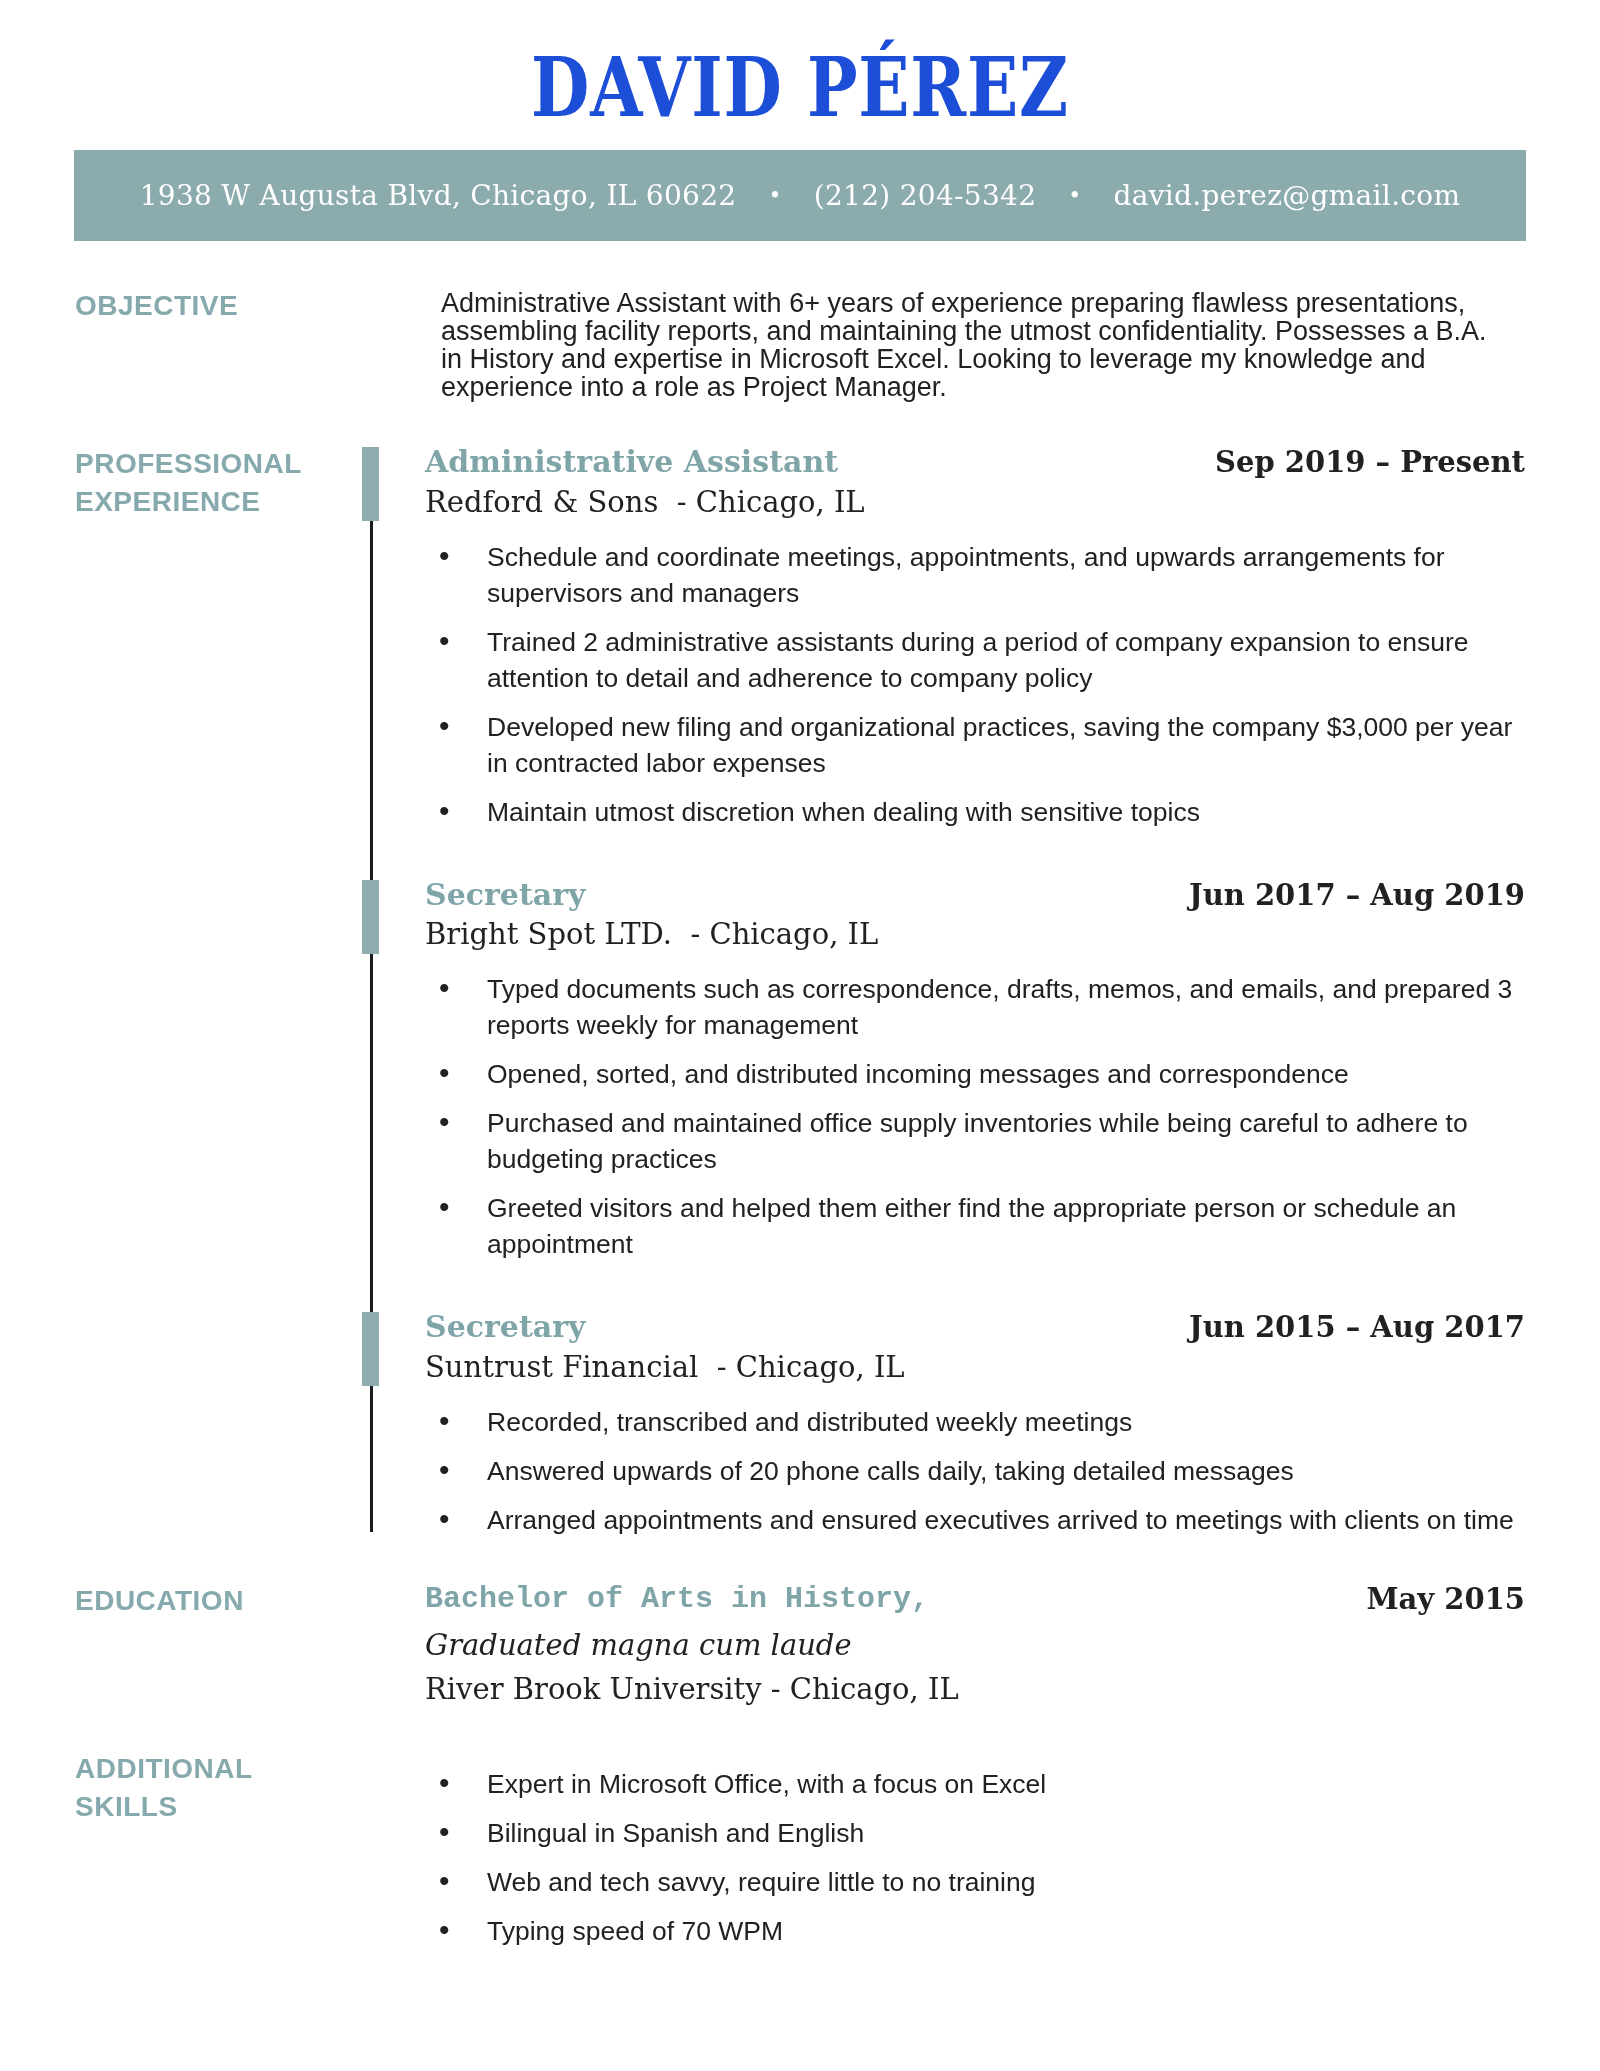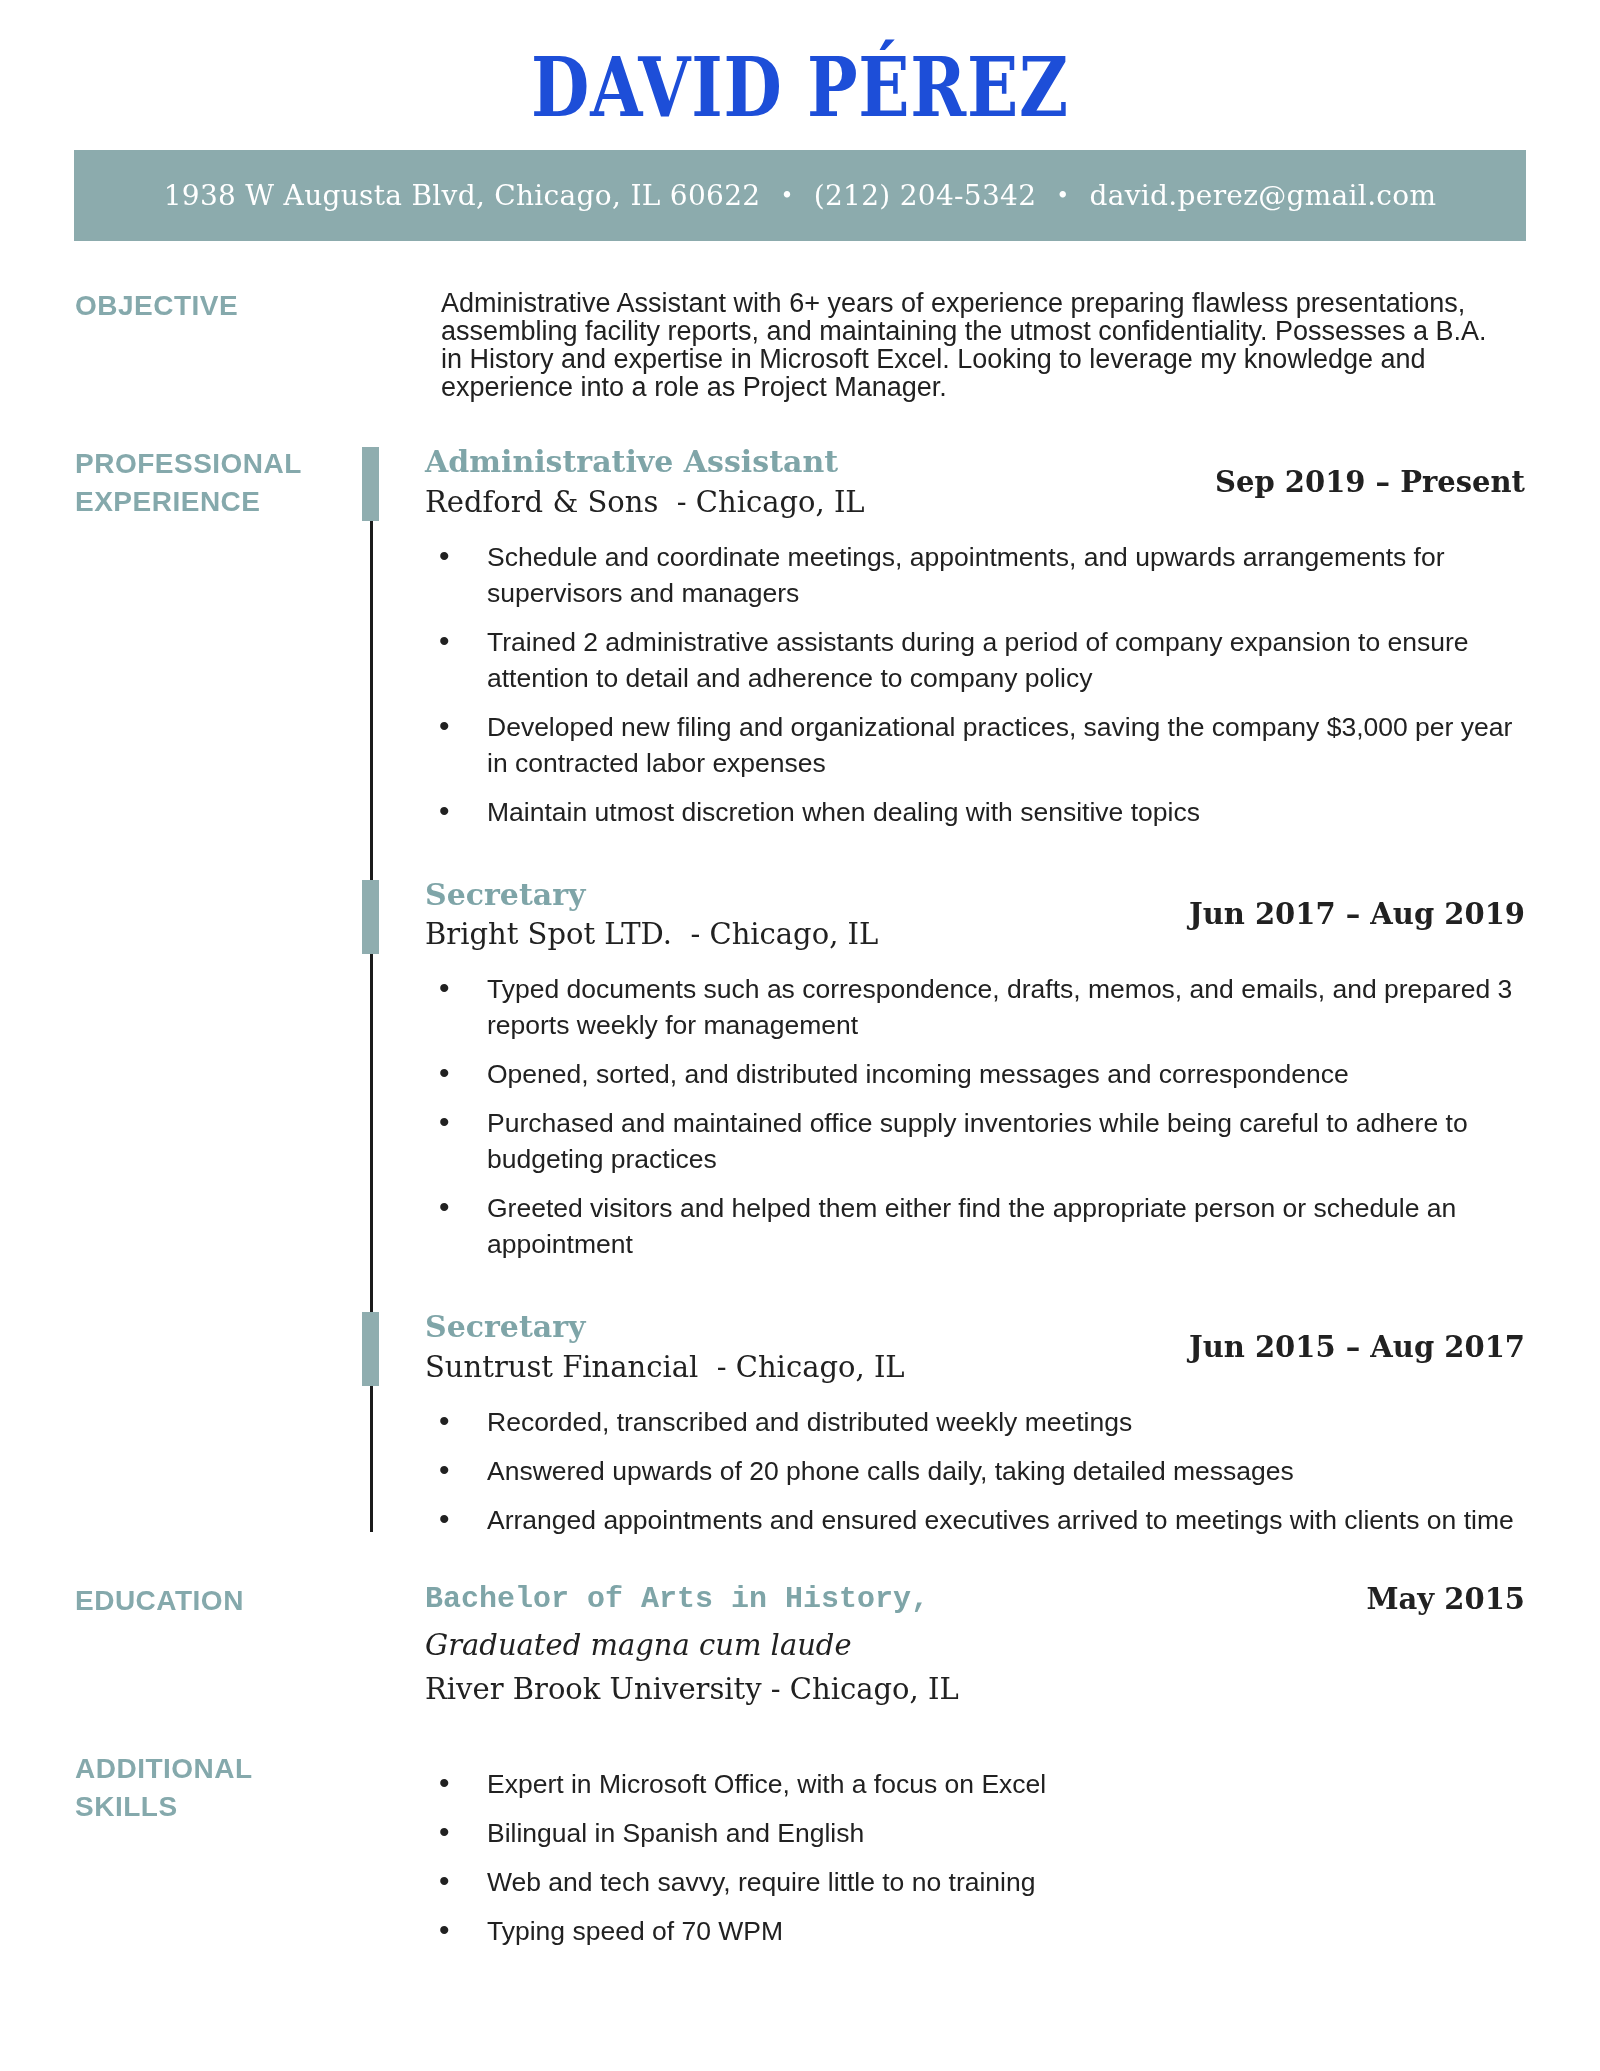--- a/index.html
+++ b/index.html
@@ -26,21 +26,21 @@
   }
   .name-inner { display: inline-block; transform: scaleX(0.82); transform-origin: center; }
 
   .banner {
     margin: 20px 74px 0;
     height: 91px;
     background: #8CABAD;
     display: flex;
     align-items: center;
     justify-content: center;
-    gap: 20px;
+    gap: 32px;
     color: #ffffff;
     font-family: "DejaVu Serif", serif;
     font-size: 28px;
     letter-spacing: 0.3px;
   }
   .banner .sep { font-size: 22px; line-height: 1; }
 
   
   main { padding: 46px 75px 0; }
   .row { display: flex; align-items: flex-start; margin-bottom: 44px; }
@@ -79,21 +79,21 @@
     position: absolute;
     left: -63px;
     top: 2px;
     width: 17px;
     height: 74px;
     background: #8FADAF;
   }
   .job-header {
     display: flex;
     justify-content: space-between;
-    align-items: center;
+    align-items: flex-start;
     font-family: "DejaVu Serif", serif;
   }
   .job-title {
     color: #7FA5A8;
     font-weight: 700;
     font-size: 30px;
     line-height: 1.15;
   }
   .job-company {
     font-size: 29px;

